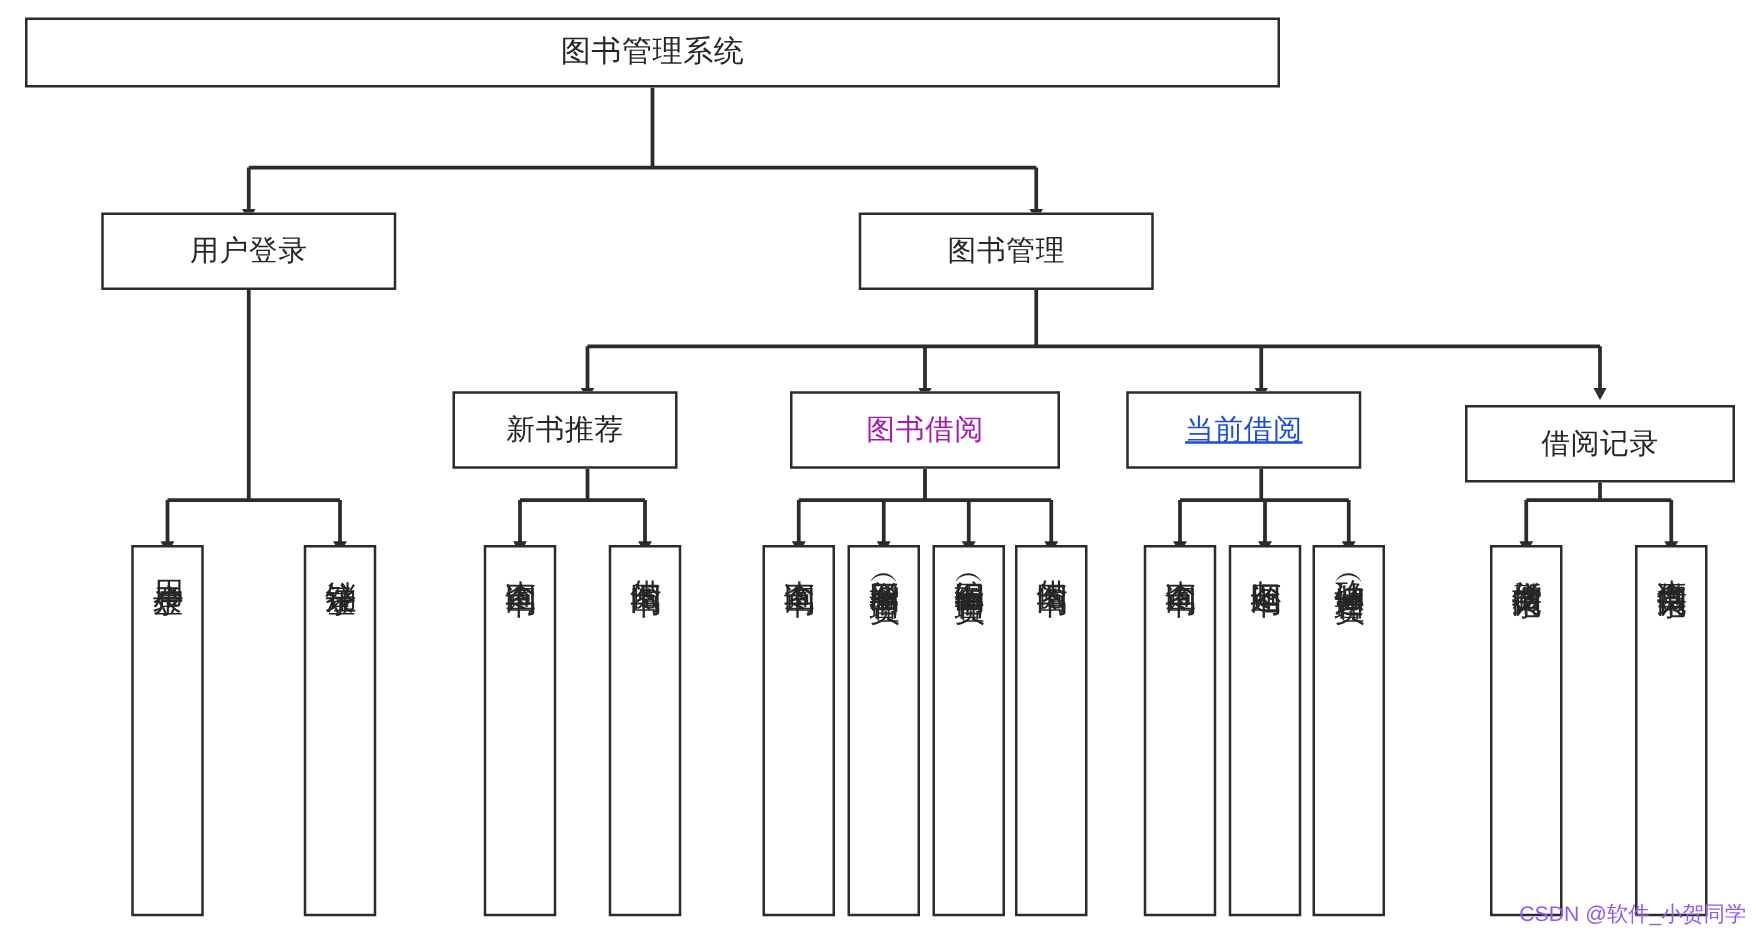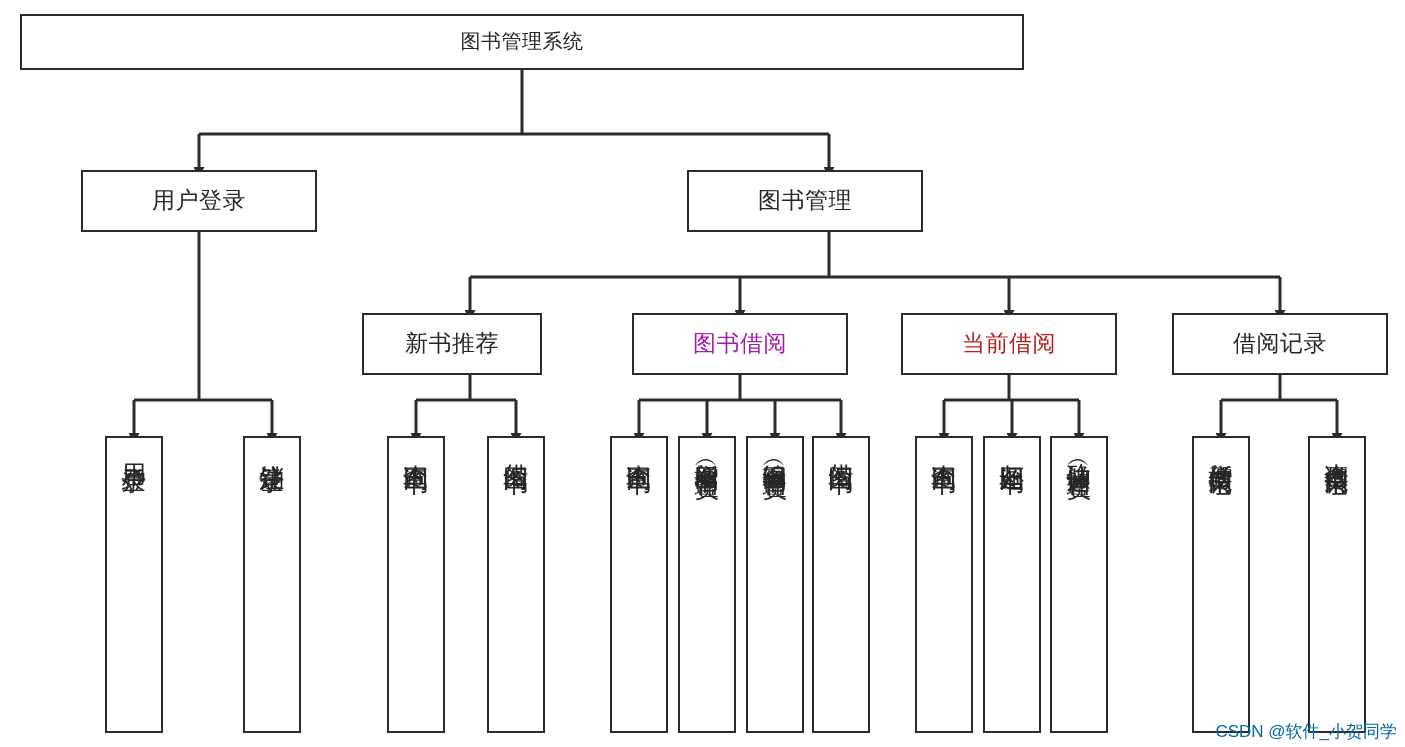--- a/index.html
+++ b/index.html
@@ -40,41 +40,41 @@
     display: block;
     text-align: center;
     line-height: 1.18;
     letter-spacing: 0.5px;
   }
   
   .h-node .lbl {
     font-size: 23px;
     white-space: nowrap;
   }
-  .root .lbl { font-size: 20px; }
+  .root .lbl { font-size: 24px; }
   
   .v-node {
     align-items: flex-start;
     padding-top: 6px;
   }
   .v-node .lbl {
     writing-mode: vertical-rl;
     text-orientation: upright;
     font-size: 25px;
     line-height: 1.05;
     letter-spacing: 2px;
     white-space: nowrap;
   }
   .v-node.tall .lbl { font-size: 24px; }
   #watermark {
     position: absolute;
     right: 8px;
     bottom: 4px;
     font-size: 17px;
-    color: #0369a1;
+    color: #8b5cf6;
     white-space: nowrap;
     z-index: 5;
     font-family: "Liberation Sans", "DejaVu Sans", sans-serif;
     text-align: right;
   }
 </style>
 </head>
 <body>
 
 <div id="canvas">
@@ -123,24 +123,24 @@
       </div>
       <div class="node h-node" style="left: 687px; top: 170px; width: 236px; height: 62px; border-color: rgb(43, 43, 43); color: rgb(38, 38, 38);">
         <span class="lbl">图书管理</span>
       </div>
       <div class="node h-node" style="left: 362px; top: 313px; width: 180px; height: 62px; border-color: rgb(43, 43, 43); color: rgb(38, 38, 38);">
         <span class="lbl">新书推荐</span>
       </div>
       <div class="node h-node" style="left: 632px; top: 313px; width: 216px; height: 62px; border-color: rgb(43, 43, 43); color: #a21caf;">
         <span class="lbl">图书借阅</span>
       </div>
-      <div class="node h-node" style="left: 901px; top: 313px; width: 216px; height: 62px; border-color: rgb(43, 43, 43); color: #b91c1c;">
+      <div class="node h-node" style="left: 901px; top: 313px; width: 188px; height: 62px; border-color: rgb(43, 43, 43); color: #1d4ed8; text-decoration: underline;">
         <span class="lbl">当前借阅</span>
       </div>
-      <div class="node h-node" style="left: 1172px; top: 313px; width: 216px; height: 62px; border-color: rgb(43, 43, 43); color: rgb(38, 38, 38);">
+      <div class="node h-node" style="left: 1172px; top: 324px; width: 216px; height: 62px; border-color: rgb(43, 43, 43); color: rgb(38, 38, 38);">
         <span class="lbl">借阅记录</span>
       </div>
       <div class="node v-node" style="left: 105px; top: 436px; width: 58px; height: 297px; border-color: rgb(43, 43, 43); color: rgb(38, 38, 38);">
         <span class="lbl">用户登录</span>
       </div>
       <div class="node v-node" style="left: 243px; top: 436px; width: 58px; height: 297px; border-color: rgb(43, 43, 43); color: rgb(38, 38, 38);">
         <span class="lbl">注销登录</span>
       </div>
       <div class="node v-node" style="left: 387px; top: 436px; width: 58px; height: 297px; border-color: rgb(43, 43, 43); color: rgb(38, 38, 38);">
         <span class="lbl">查询图书</span>

